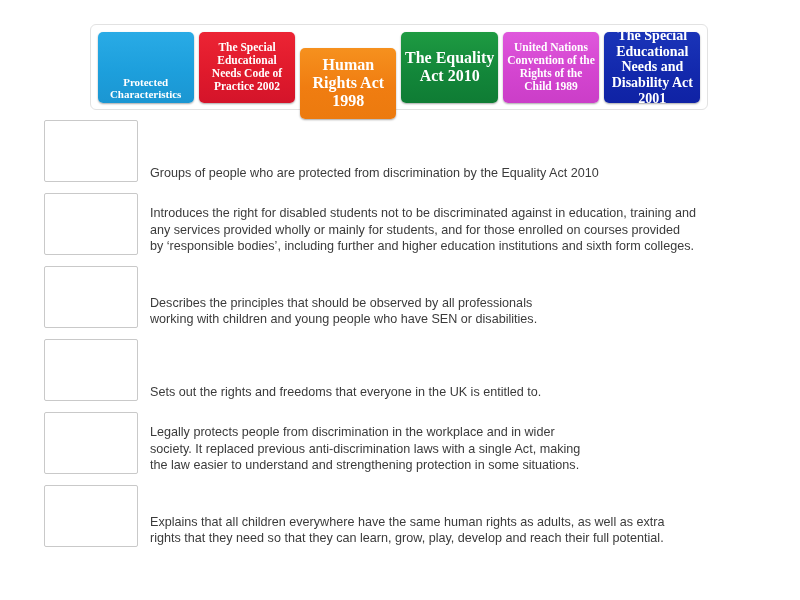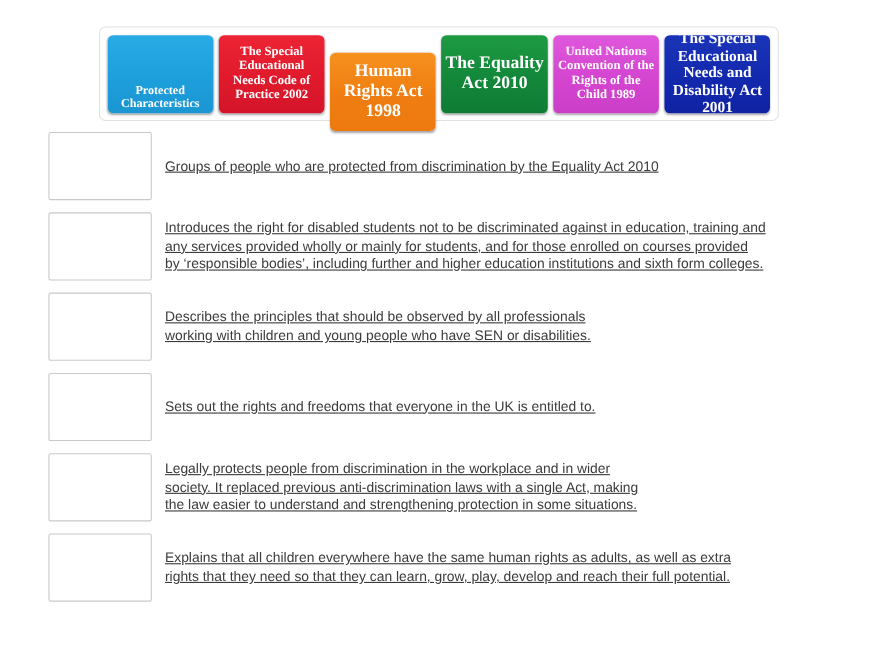--- a/index.html
+++ b/index.html
@@ -85,23 +85,22 @@
   
   #rows {
     position: absolute;
     left: 44px;
     top: 120px;
     width: 712px;
   }
 
   .match-row {
     display: flex;
-    align-items: center;
+    align-items: flex-end;
     margin-bottom: 11px;
-    text-decoration: underline;
   }
 
   .drop-box {
     flex: 0 0 auto;
     width: 94px;
     height: 62px;
     box-sizing: border-box;
     background: #ffffff;
     border: 1px solid #c9c9c9;
     border-radius: 2px;

